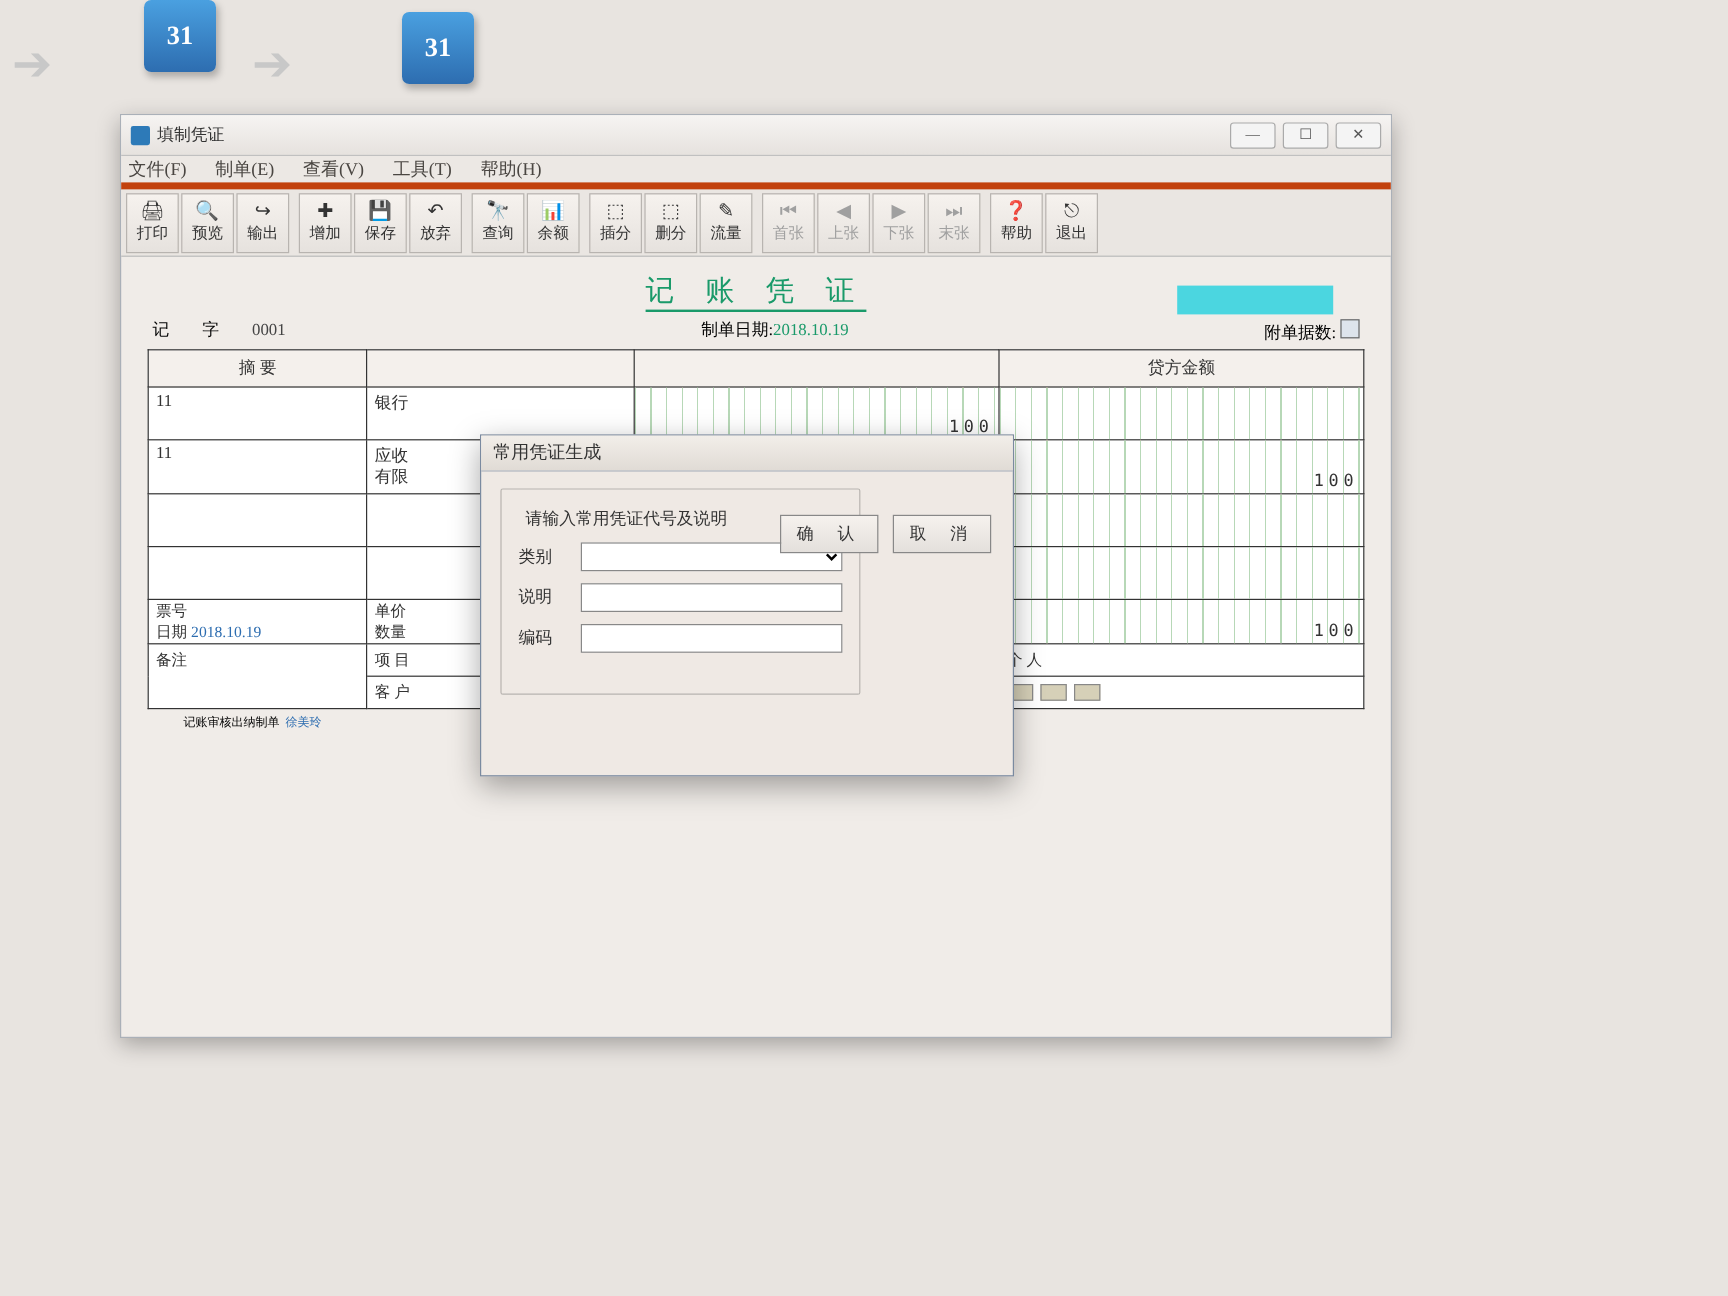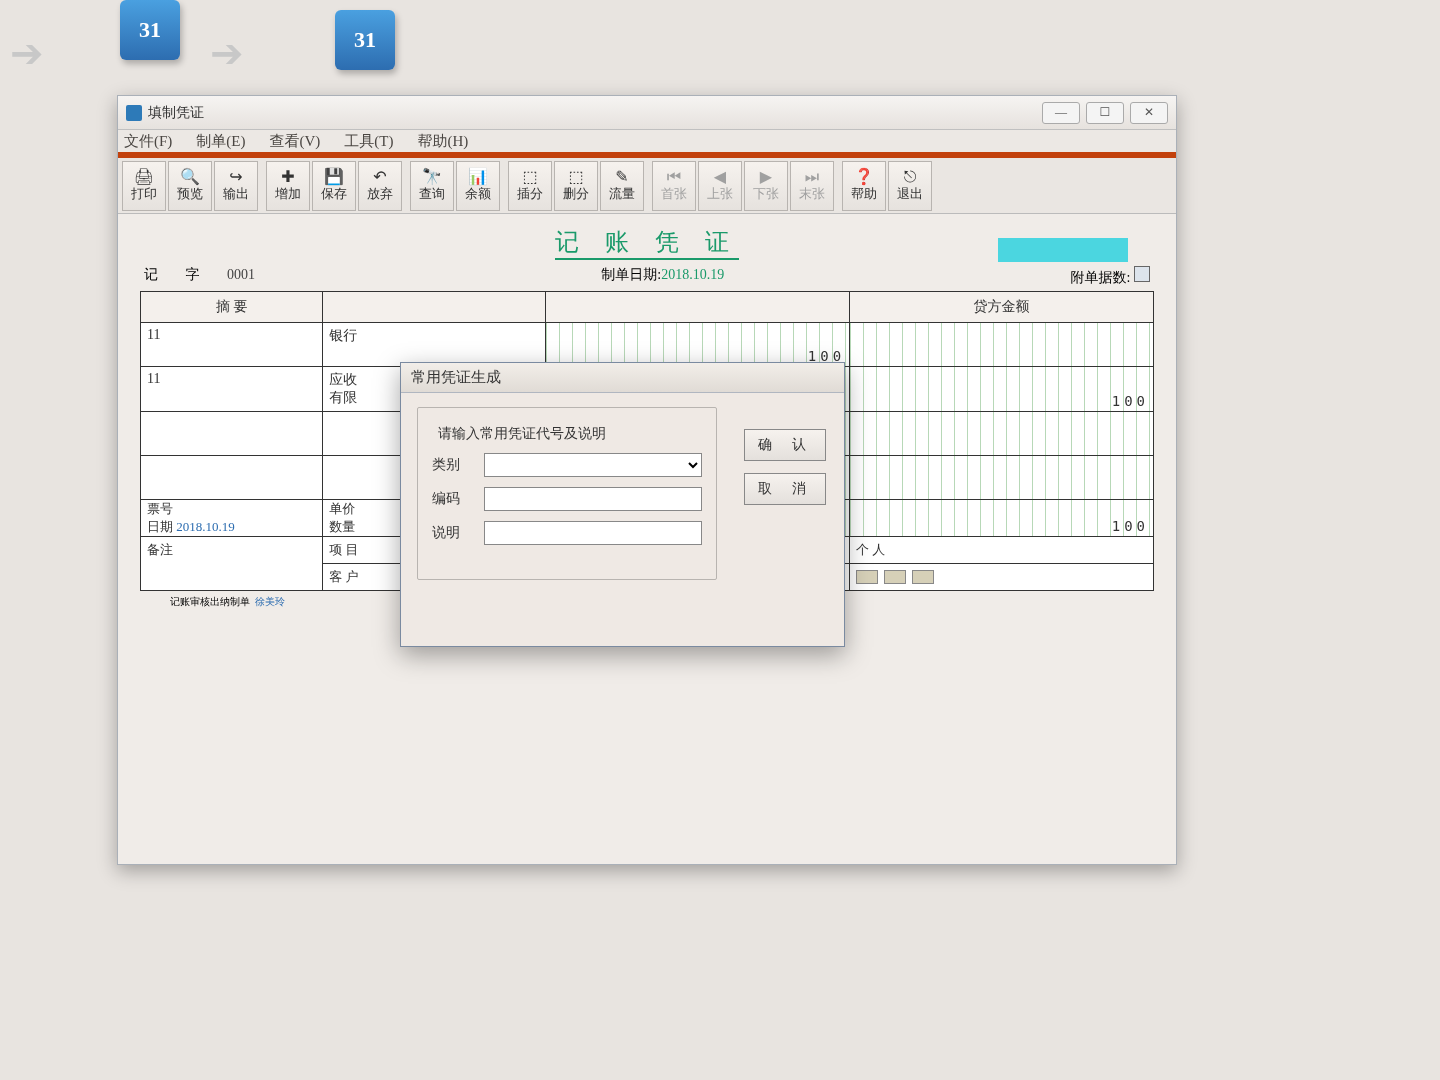--- a/index.html
+++ b/index.html
@@ -22,21 +22,21 @@
     position: absolute;
     width: 60px; height: 60px;
     background: linear-gradient(#4aa0e0,#2d6db0);
     border-radius: 6px;
     display:flex; align-items:center; justify-content:center;
     color:#fff; font-size:22px; font-weight:bold;
     box-shadow: 2px 4px 6px rgba(0,0,0,.25);
   }
   .window {
     position: absolute;
-    left: 117px;
+    left: 100px;
     top: 95px;
     width: 1060px;
     height: 770px;
     background: #f0ece8;
     border: 1px solid #aab0b8;
     box-shadow: 0 6px 18px rgba(0,0,0,.3);
   }
   .titlebar {
     height: 34px;
     background: linear-gradient(#f6f4f2,#e6e2de);
@@ -133,21 +133,21 @@
   .fieldset{
     border:1px solid #b8b4b0;border-radius:2px;padding:18px 14px 24px 14px;
     width:300px;
   }
   .fieldset-legend{font-size:14px;background:#efe9e4;padding:0 6px;margin-top:-28px;display:inline-block;color:#333;}
   .frow{display:flex;align-items:center;margin:10px 0;gap:12px;}
   .frow label{width:40px;font-size:14px;color:#333;}
   .frow input,.frow select{
     flex:1;height:24px;border:1px solid #888;background:#fff;font-size:13px;padding:0 4px;
   }
-  .modal-btns{position:absolute;right:18px;top:36px;display:flex;flex-direction:column;gap:12px;}
+  .modal-btns{position:absolute;right:18px;top:36px;display:flex;flex-direction:row;gap:12px;}
   .mbtn{
     width:82px;height:32px;border:1px solid #888;background:linear-gradient(#f6f2ee,#e4e0dc);
     font-size:14px;color:#333;letter-spacing:8px;padding-left:8px;
   }
   .magnify{display:inline-block;width:16px;height:16px;border:1px solid #666;background:#dde4ec;}
   .blue-text{color:#2d6db0;}
   .foot-icons{display:inline-flex;gap:6px;vertical-align:middle;}
   .foot-icons span{width:22px;height:14px;border:1px solid #888;background:#d6d0b8;}
   .highlight-box{position:absolute;right:48px;top:24px;width:130px;height:24px;background:#4bd6e0;}
 </style>
@@ -377,25 +377,25 @@
 <div class="modal">
   <div class="modal-title">常用凭证生成</div>
   <div class="modal-body">
     <div class="fieldset">
       <div class="fieldset-legend">请输入常用凭证代号及说明</div>
       <div class="frow">
         <label>类别</label>
         <select></select>
       </div>
       <div class="frow">
+        <label>说明</label>
+        <input type="text" style="">
+      </div>
+      <div class="frow">
         <label>编码</label>
-        <input type="text" style="">
-      </div>
-      <div class="frow">
-        <label>说明</label>
         <input type="text" style="">
       </div>
     </div>
     <div class="modal-btns">
       <button class="mbtn">确 认</button>
       <button class="mbtn">取 消</button>
     </div>
   </div>
 </div>
 

